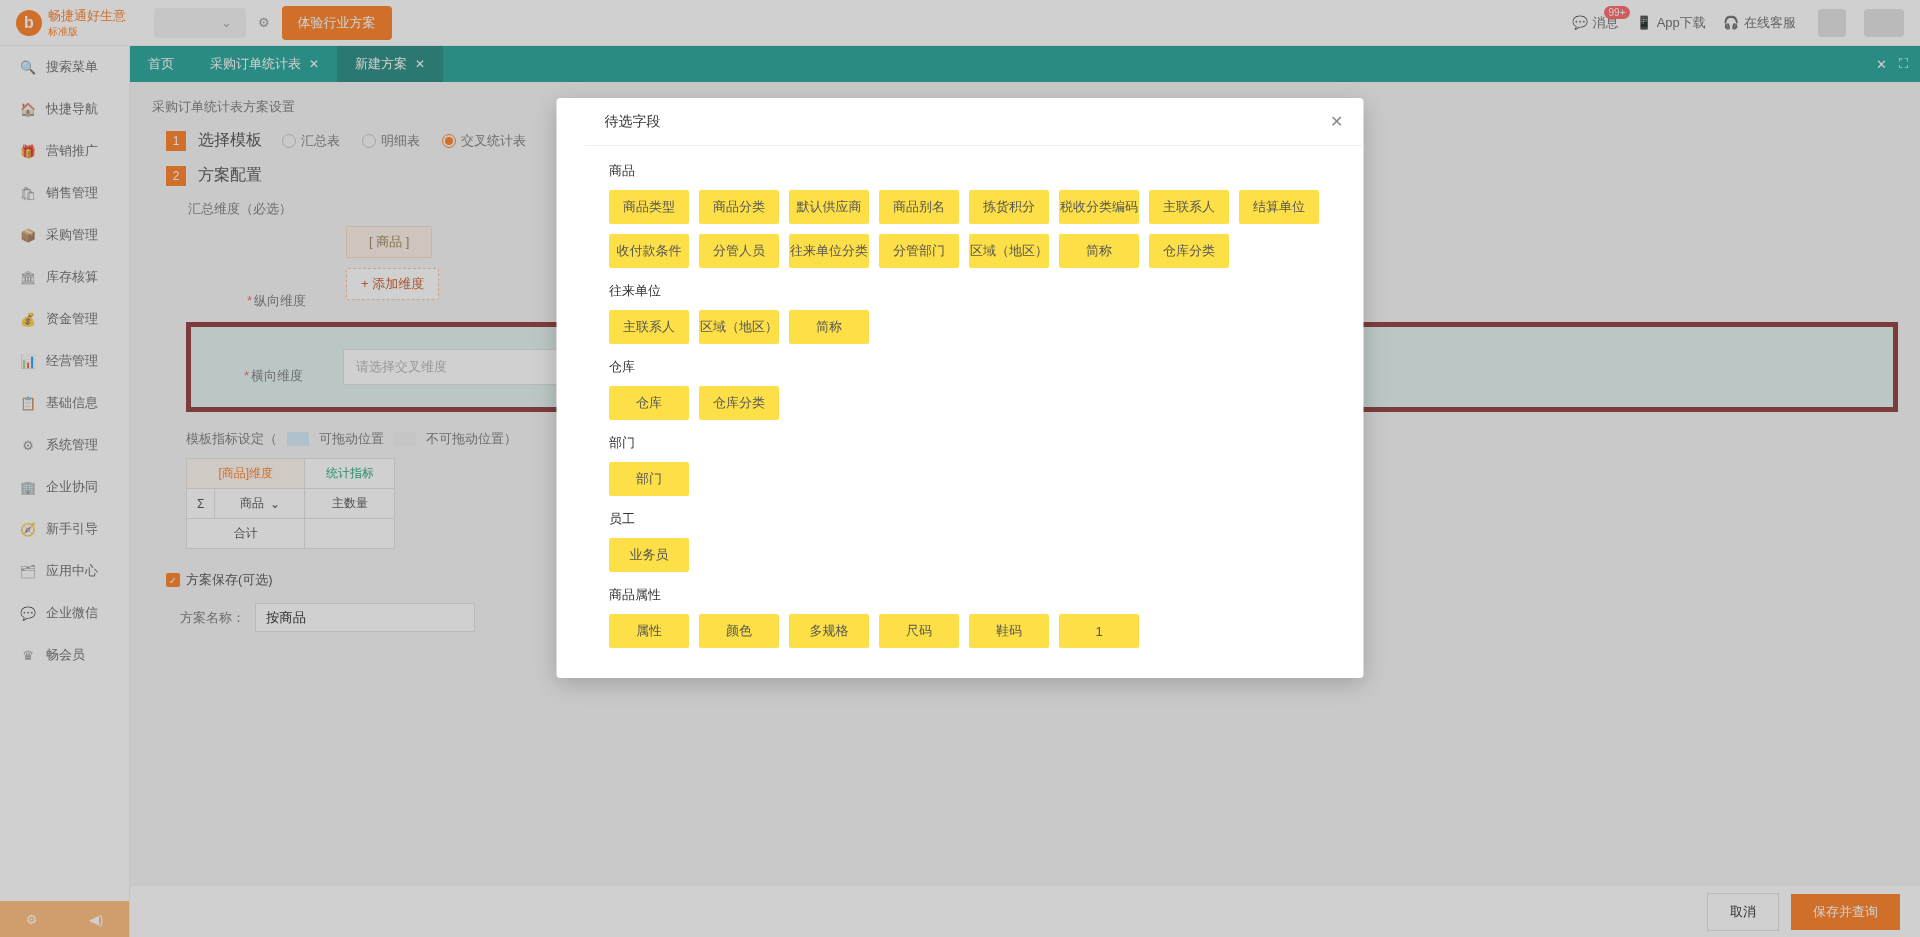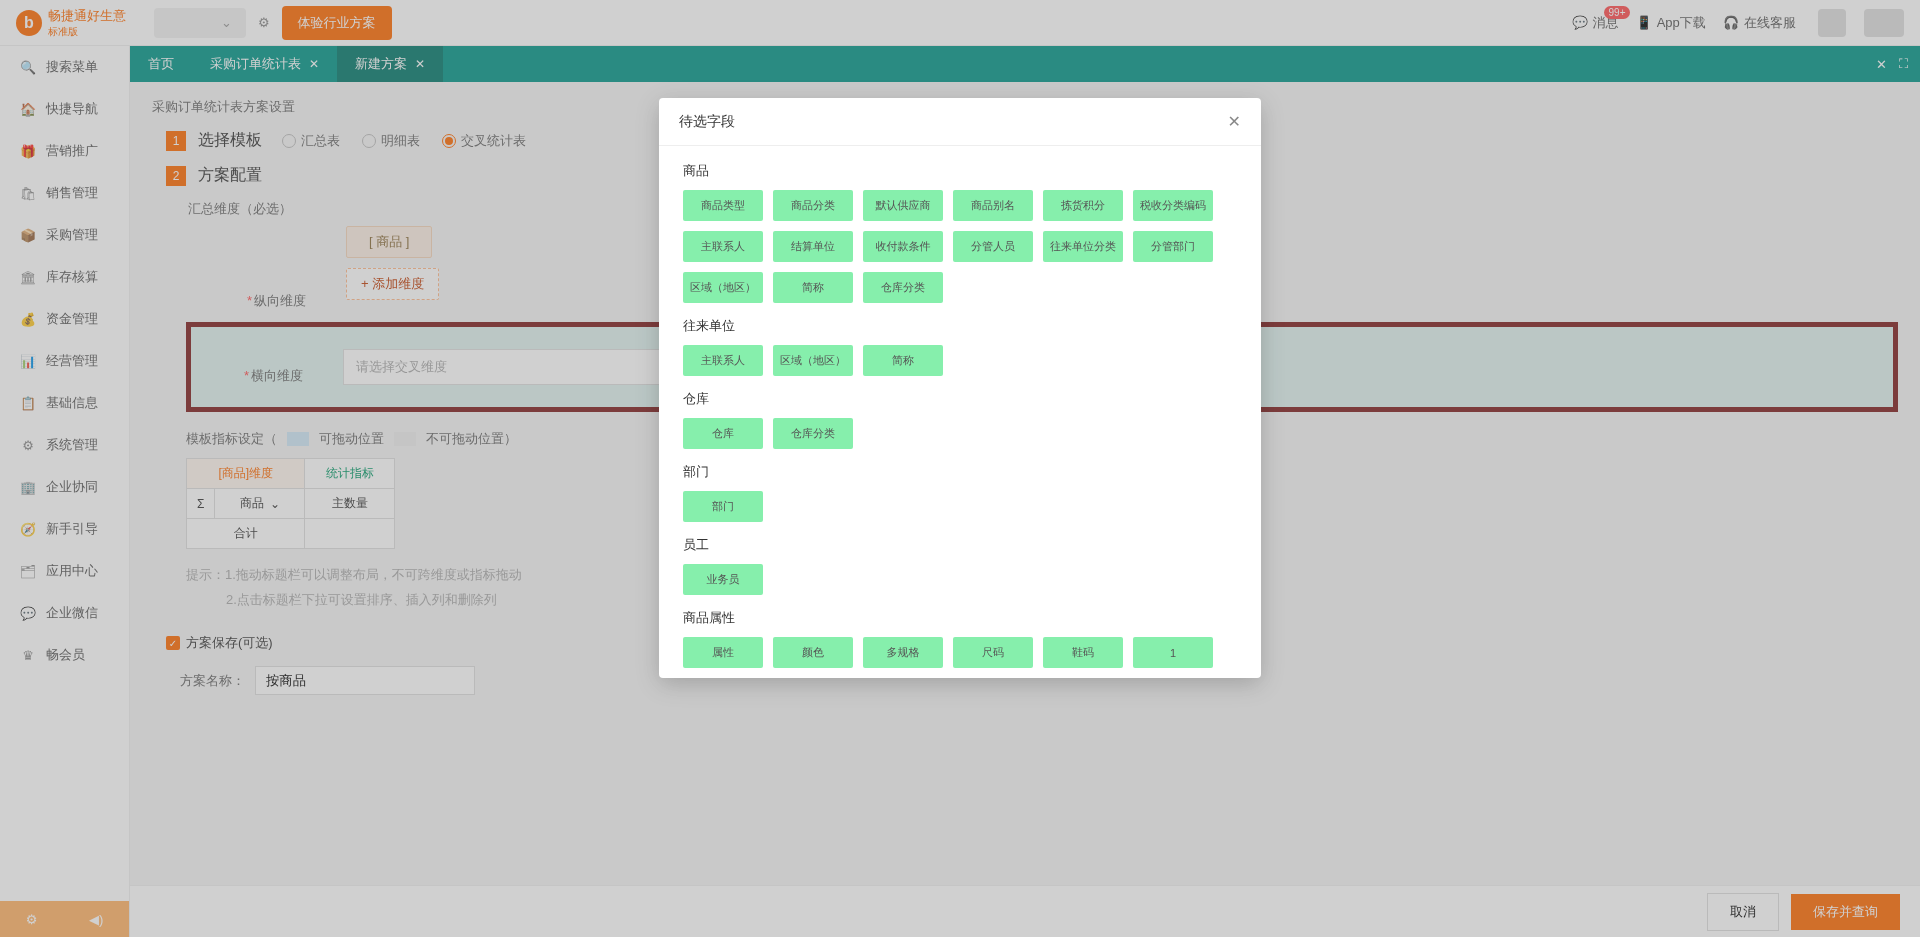--- a/index.html
+++ b/index.html
@@ -81,29 +81,29 @@
 .plan-name-input { border: 1px solid #ddd; padding: 6px 10px; width: 220px; }
 
 .footer-bar { position: fixed; left: 130px; right: 0; bottom: 0; height: 52px; background: #fff; border-top: 1px solid #eee; display: flex; align-items: center; justify-content: flex-end; gap: 12px; padding: 0 20px; }
 .btn-plain { background: #fff; border: 1px solid #ddd; padding: 9px 22px; cursor: pointer; font-size: 13px; }
 .btn-primary { background: #ff6a00; color: #fff; border: none; padding: 9px 22px; cursor: pointer; font-size: 13px; }
 
 
 .dim-overlay { position: fixed; inset: 0; background: rgba(120,120,120,0.35); z-index: 50; }
 
 
-.modal { position: fixed; top: 98px; left: 50%; transform: translateX(-50%); width: 602px; background: #fff; border-radius: 4px; z-index: 60; box-shadow: 0 6px 24px rgba(0,0,0,0.2); max-height: 580px; display: flex; flex-direction: column; }
+.modal { position: fixed; top: 98px; left: 50%; transform: translateX(-50%); width: 807px; background: #fff; border-radius: 4px; z-index: 60; box-shadow: 0 6px 24px rgba(0,0,0,0.2); max-height: 580px; display: flex; flex-direction: column; padding-left: 28px; }
 .modal-header { padding: 14px 20px; border-bottom: 1px solid #eee; display: flex; align-items: center; justify-content: space-between; }
 .modal-title { font-size: 14px; font-weight: 500; }
 .modal-close { cursor: pointer; color: #888; font-size: 16px; }
 .modal-body { padding: 16px 24px 22px 24px; overflow-y: auto; }
 .field-group { margin-bottom: 14px; }
 .field-group-title { font-size: 13px; font-weight: 500; margin-bottom: 10px; color: #333; }
 .field-chips { display: flex; flex-wrap: wrap; gap: 10px; }
-.field-chip { background: #86efac; border: none; padding: 8px 0; width: 80px; text-align: center; font-size: 11px; color: #555; cursor: pointer; border-radius: 2px; }
+.field-chip { background: #fde047; border: none; padding: 8px 0; width: 80px; text-align: center; font-size: 13px; color: #555; cursor: pointer; border-radius: 2px; }
 </style>
 </head>
 <body>
 
 <div class="top-header">
   <div class="logo-area">
     <div class="logo-icon">b</div>
     <div>
       <div class="logo-text">畅捷通好生意</div>
       <div class="logo-sub">标准版</div>
@@ -301,24 +301,20 @@
           </td>
           <td style="width:90px;">主数量</td>
         </tr>
         <tr>
           <td colspan="2">合计</td>
           <td></td>
         </tr>
       </tbody>
         </table>
 
-      <div class="hints">
-        <div>提示：1.拖动标题栏可以调整布局，不可跨维度或指标拖动</div>
-        <div style="margin-left:40px;">2.点击标题栏下拉可设置排序、插入列和删除列</div>
-      </div>
     </div>
 
     <div class="save-block">
       <div class="save-check">
         <span class="checkbox">✓</span>
         <span>方案保存(可选)</span>
       </div>
       <div class="plan-name-row">
         <span>方案名称：</span>
         <input class="plan-name-input" value="按商品" style="">

